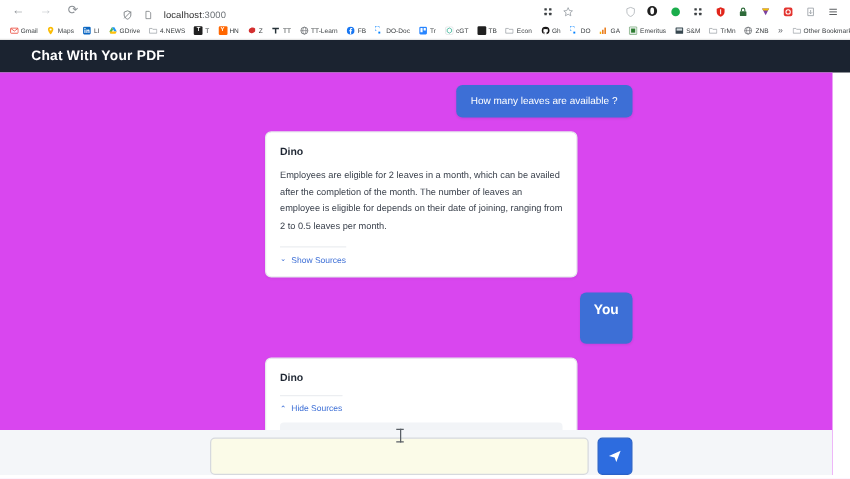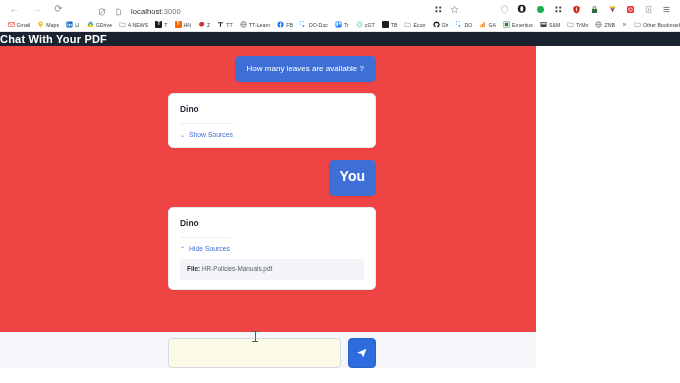--- a/index.html
+++ b/index.html
@@ -45,40 +45,40 @@
   .bm-ico { width: 7px; height: 7px; display:flex; align-items:center; justify-content:center; flex:0 0 auto;}
   .bm-ico svg { display:block; }
   .bm-label { font-size: 5.2px; color: #3c4043; letter-spacing: .05px; }
   .bm-overflow { font-size: 7px; color: #5f6368; padding: 0 4px; }
 
   .sq { width:7px; height:7px; border-radius:1px; display:flex; align-items:center; justify-content:center;
         font-size:4.6px; font-weight:bold; color:#fff; line-height:1;}
 
   
   .app-header {
-    height: 14px; background: #1b2330; display: flex; align-items: center;
-    padding-left: 0;
+    height: 26px; background: #1b2330; display: flex; align-items: center;
+    padding-left: 25px;
   }
   .app-title { color: #ffffff; font-size: 11px; font-weight: bold; letter-spacing: .2px; }
 
-  .page { width: 536px; height: 322px; background: #ef4444; position: relative; overflow: hidden; }
+  .page { width: 666px; height: 322px; background: #d946ef; position: relative; overflow: hidden; }
 
   .chat { padding: 10px 0 0 0; }
 
   .row { display: flex; padding: 0 160px 0 168px; }
   .row.right { justify-content: flex-end; padding-right: 160px; }
-  .row.left { justify-content: flex-end; }
+  .row.left { justify-content: center; }
 
   
   .user-bubble {
     background: #3d6fd6; color: #ffffff; border-radius: 5px;
     padding: 6px 11px; font-size: 8px; line-height: 1.5;
     box-shadow: 0 1px 2px rgba(0,0,0,.08);
   }
-  .user-bubble .uname { font-weight: bold; font-size: 14px; display:block; margin-bottom: 3px; }
+  .user-bubble .uname { font-weight: bold; font-size: 11px; display:block; margin-bottom: 13px; }
   .user-bubble .utext { display:block; }
   .user-bubble.compact { padding: 7px 12px; }
 
   
   .bot-card {
     background: #ffffff; border: 1px solid #e8eaee; border-radius: 5px;
     width: 250px; padding: 10px 11px 9px 11px;
     box-shadow: 0 1px 2px rgba(16,24,40,.05);
   }
   .bot-name { font-size: 8.4px; font-weight: bold; color: #1f2733; margin-bottom: 7px; }
@@ -491,20 +491,21 @@
       <div class="user-bubble compact">
         <span class="utext">How many leaves are available ?</span>
       </div>
     </div>
 
     <div class="gap-a"></div>
 
     <div class="row left">
       <div class="bot-card">
         <div class="bot-name">Dino</div>
+        <div class="bot-text">Employees are eligible for 2 leaves in a month, which can be availed after the completion of the month. The number of leaves an employee is eligible for depends on their date of joining, ranging from 2 to 0.5 leaves per month.</div>
         <div class="src-toggle">
           <span class="chev">⌄</span>
           <span>Show Sources</span>
         </div>
       </div>
     </div>
 
     <div class="gap-b"></div>
 
     <div class="row right">

